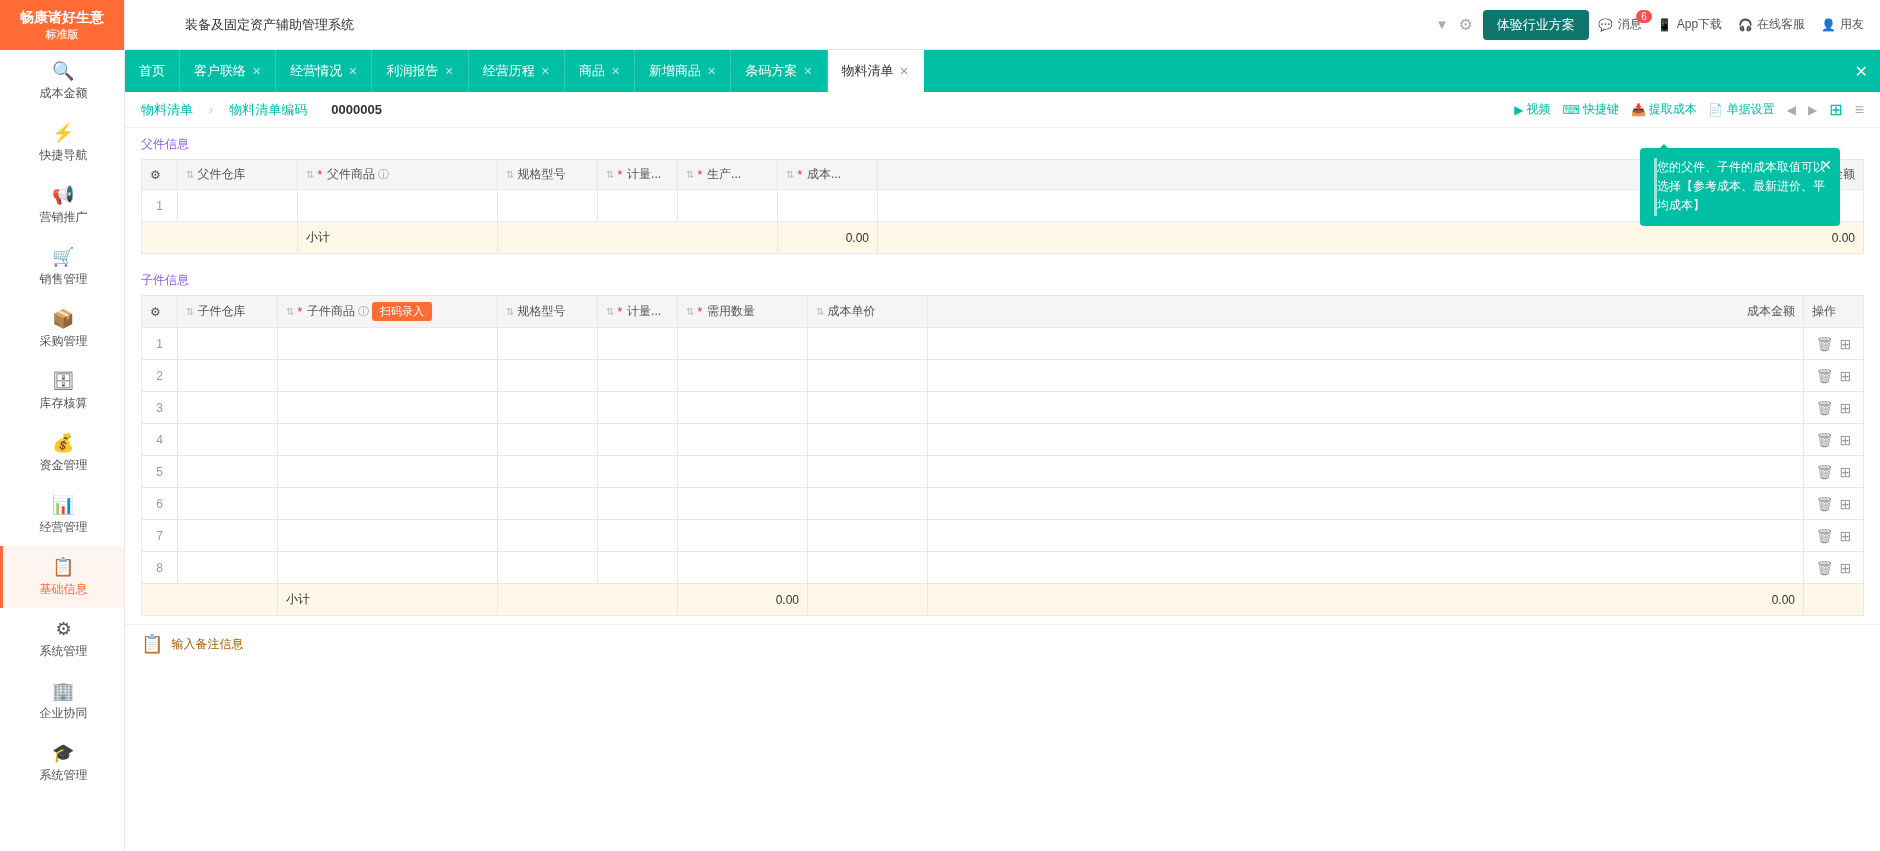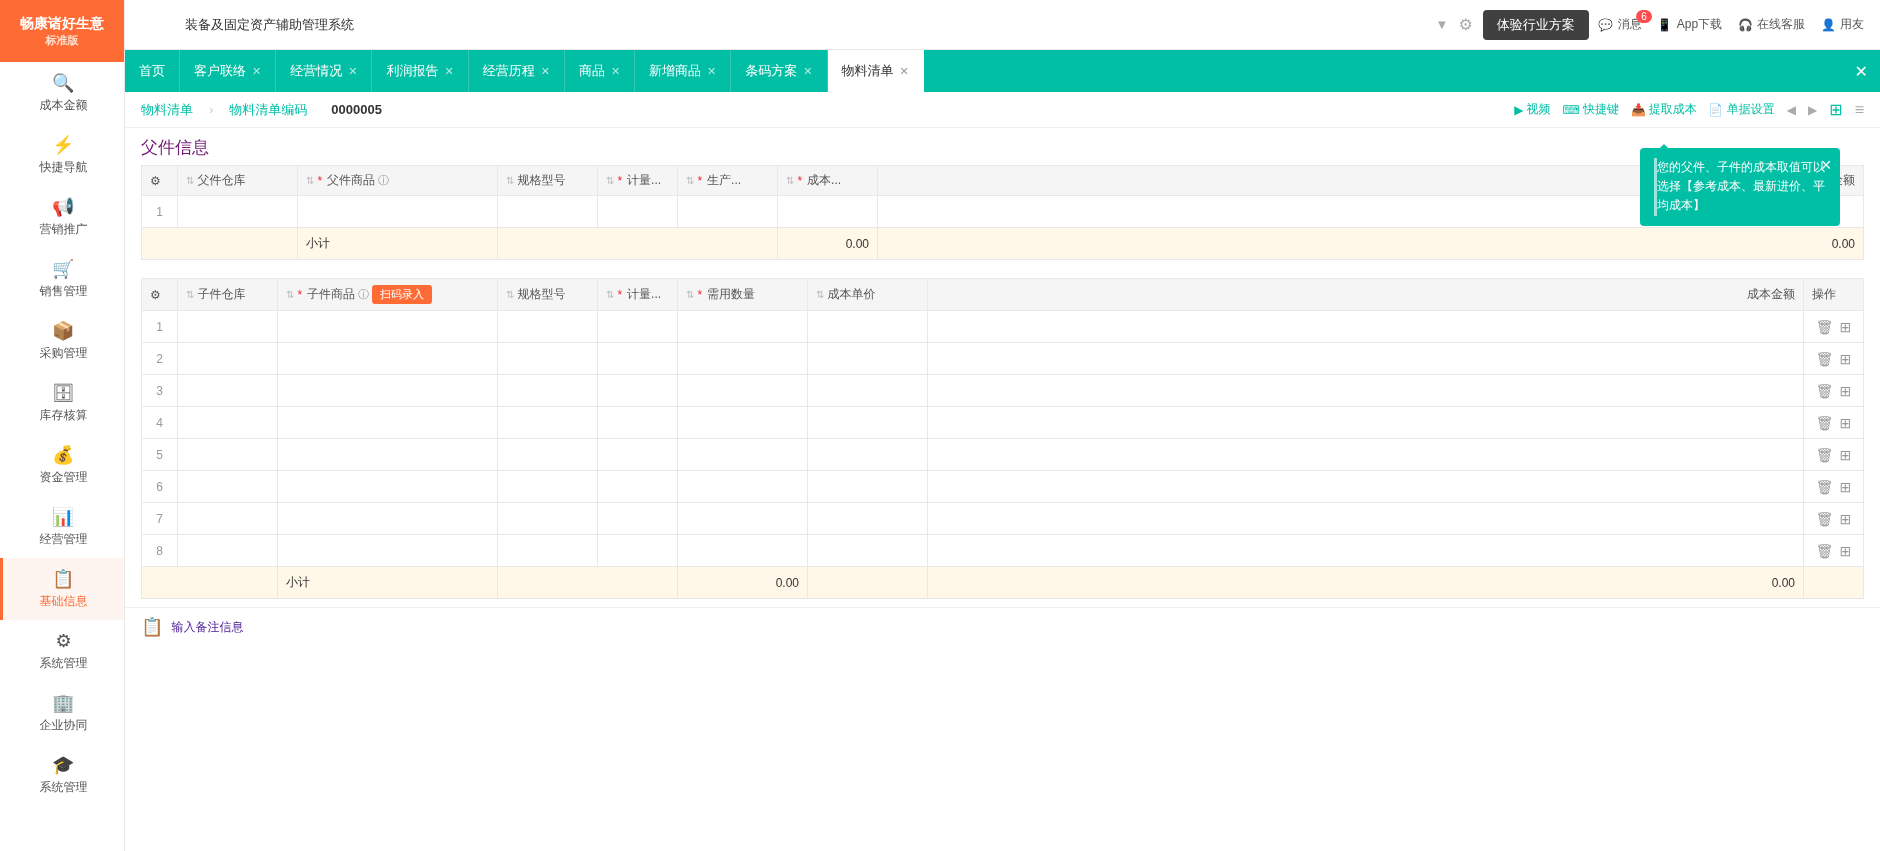--- a/index.html
+++ b/index.html
@@ -9,21 +9,21 @@
     .sidebar {
       width: 125px;
       background: #fff;
       display: flex;
       flex-direction: column;
       border-right: 1px solid #e8e8e8;
       flex-shrink: 0;
     }
     .sidebar-logo {
       background: #ff6b35;
-      height: 62px;
+      height: 50px;
       display: flex;
       align-items: center;
       justify-content: center;
       color: #fff;
       font-size: 14px;
       font-weight: bold;
       padding: 8px;
       flex-direction: column;
     }
     .sidebar-logo .sub { font-size: 11px; color: #ffe0d0; }
@@ -54,21 +54,21 @@
       height: 50px;
       background: #fff;
       display: flex;
       align-items: center;
       padding: 0 16px;
       border-bottom: 1px solid #e8e8e8;
       gap: 10px;
     }
     .topbar-title { color: #333; font-size: 13px; flex: 1; margin-left: 44px; }
     .topbar-btn {
-      background: #404040;
+      background: #0f766e;
       color: #fff;
       border: none;
       padding: 6px 14px;
       border-radius: 4px;
       cursor: pointer;
       font-size: 13px;
     }
     .topbar-icons { display: flex; align-items: center; gap: 16px; margin-left: auto; color: #555; }
     .topbar-icon-item { display: flex; align-items: center; gap: 4px; cursor: pointer; font-size: 12px; position: relative; }
 
@@ -118,21 +118,21 @@
       gap: 16px;
     }
     .breadcrumb-item { color: #00bfa5; font-size: 13px; cursor: pointer; }
     .breadcrumb-sep { color: #ccc; }
     .breadcrumb-code { color: #333; font-size: 13px; font-weight: bold; }
     .breadcrumb-actions { margin-left: auto; display: flex; align-items: center; gap: 12px; color: #555; font-size: 12px; }
     .breadcrumb-action { display: flex; align-items: center; gap: 3px; cursor: pointer; color: #00bfa5; }
 
     
     .section { padding: 8px 16px 0; }
-    .section-title { font-size: 17px; color: #701a75; font-weight: 500; margin-bottom: 6px; }
+    .section-title { font-size: 12px; color: #8b5cf6; font-weight: 500; margin-bottom: 6px; }
 
     
     .data-table { width: 100%; border-collapse: collapse; font-size: 12px; }
     .data-table th {
       background: #f5f5f5;
       border: 1px solid #e8e8e8;
       padding: 6px 8px;
       text-align: left;
       color: #555;
       font-weight: normal;
@@ -428,20 +428,21 @@
               <td style="padding:6px 8px;">小计</td>
               <td colspan="3"></td>
               <td class="right" style="padding:6px 8px;">0.00</td>
               <td class="right" style="padding:6px 8px;">0.00</td>
             </tr>
           </tbody>
         </table>
       </div>
 
       <div class="section" style="margin-top:10px;">
+        <div class="section-title">子件信息</div>
         <table class="data-table">
           <thead>
             <tr>
               <th style="width:36px;"><span>⚙</span></th>
               <th style="width:100px;">
                   <div class="th-inner">
                     <span class="sort-icon">⇅</span>
                     <span>子件仓库</span>
                   </div>
                 </th>
@@ -621,18 +622,18 @@
   <td></td>
   <td class="right" style="padding:6px 8px;text-align:right;">0.00</td>
   <td></td>
 </tr>
             </tbody>
         </table>
       </div>
 
       <div class="bottom-bar" style="margin-top:8px;">
         <span class="bottom-icon">📋</span>
-        <span style="color:#4c1d95;text-align:center;">输入备注信息</span>
+        <span style="color:#a16207;text-align:center;">输入备注信息</span>
       </div>
 
     </div>
   </div>
 </div>
 
 </body></html>

